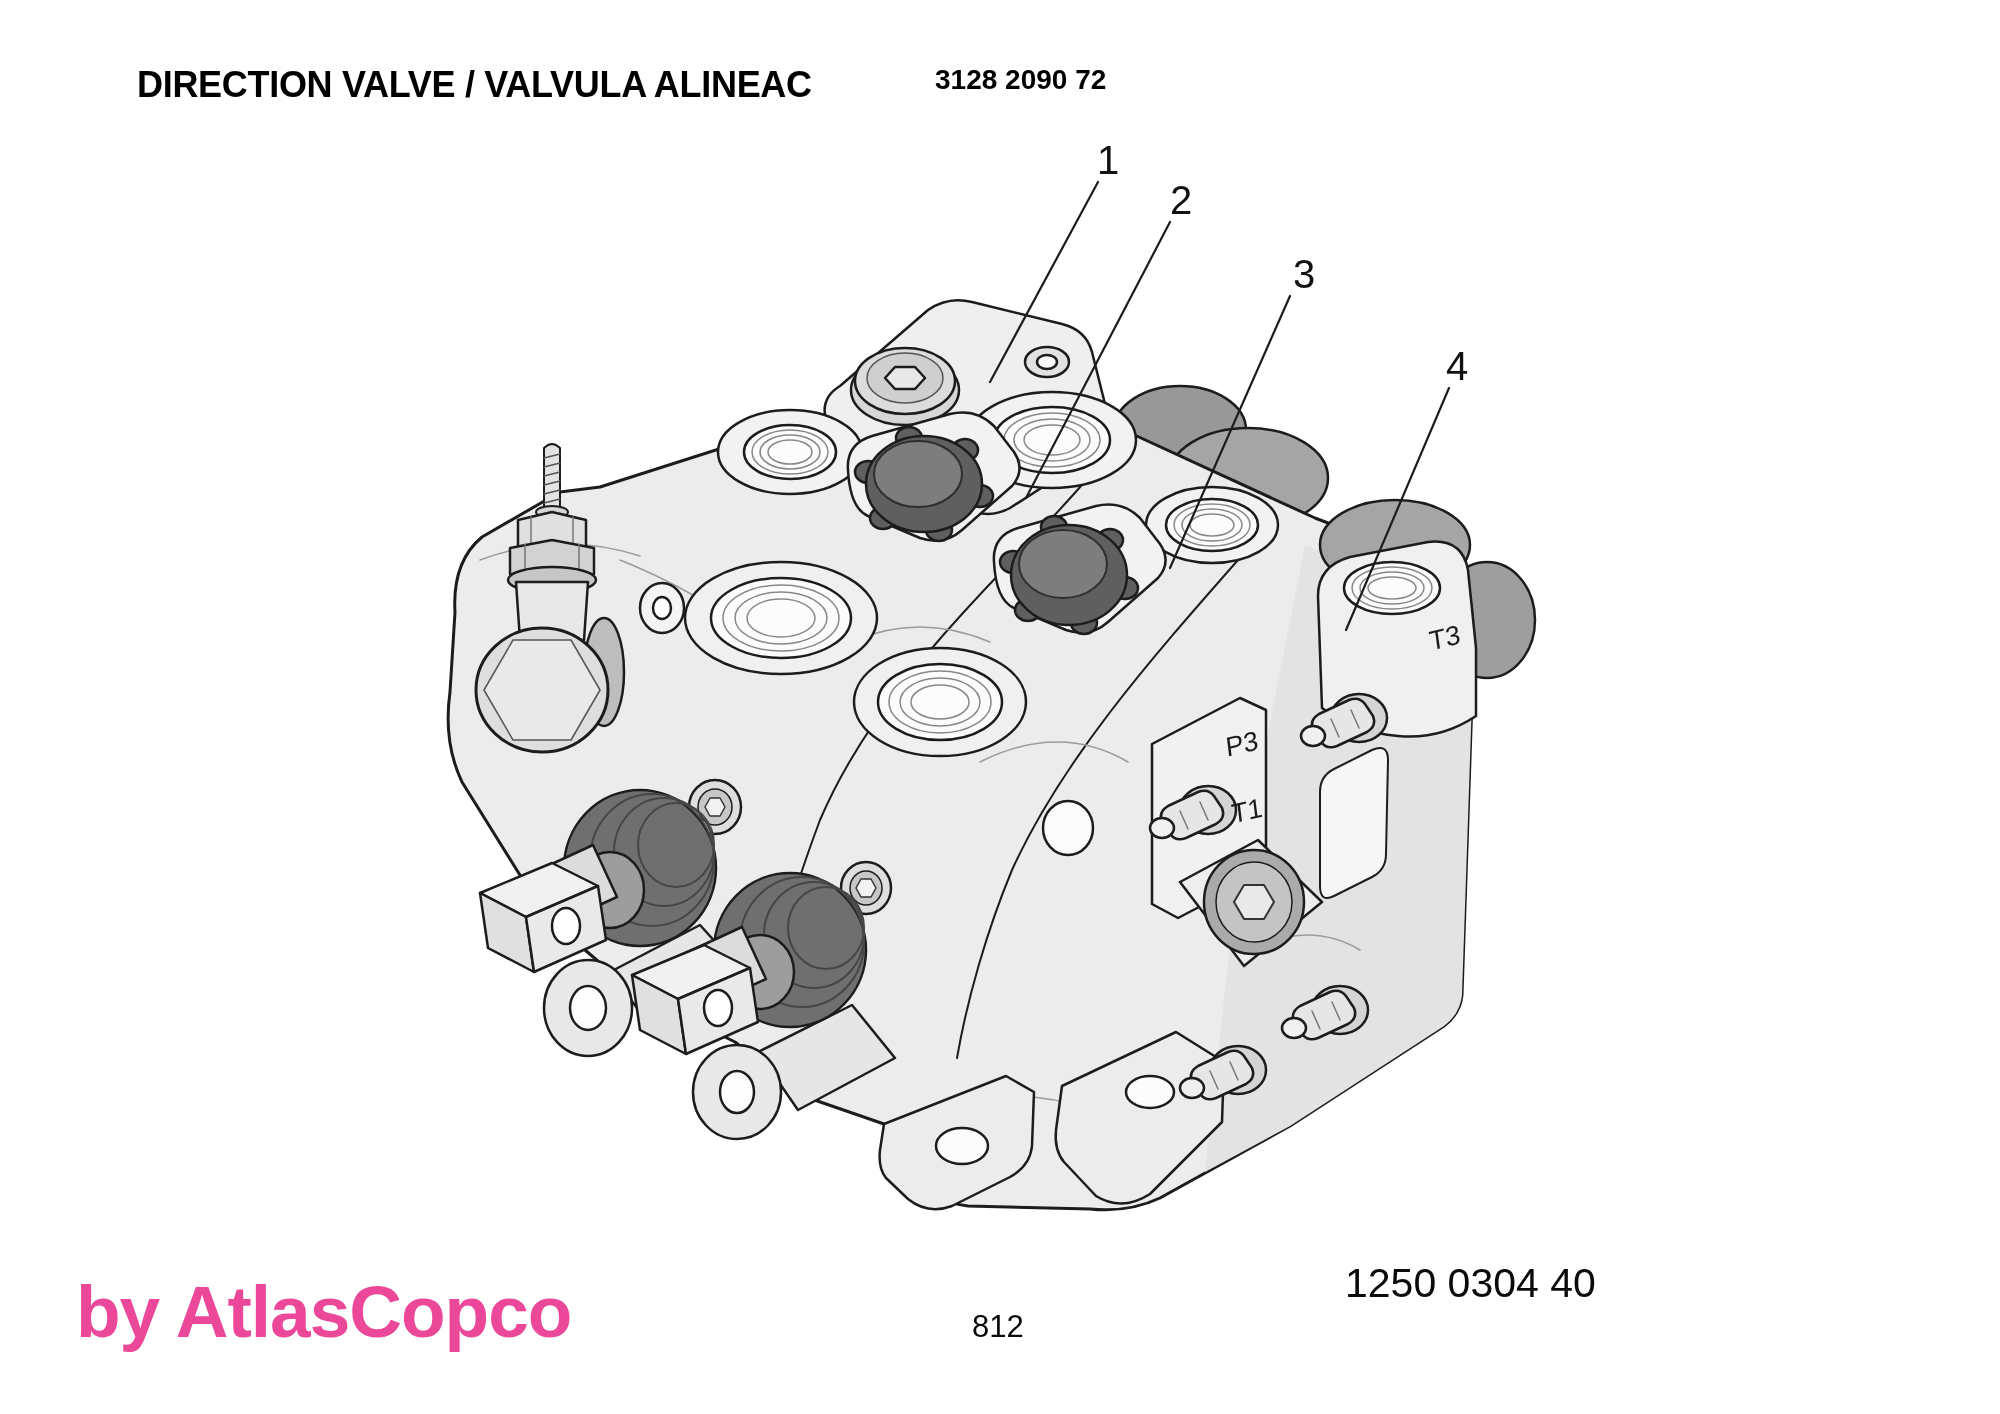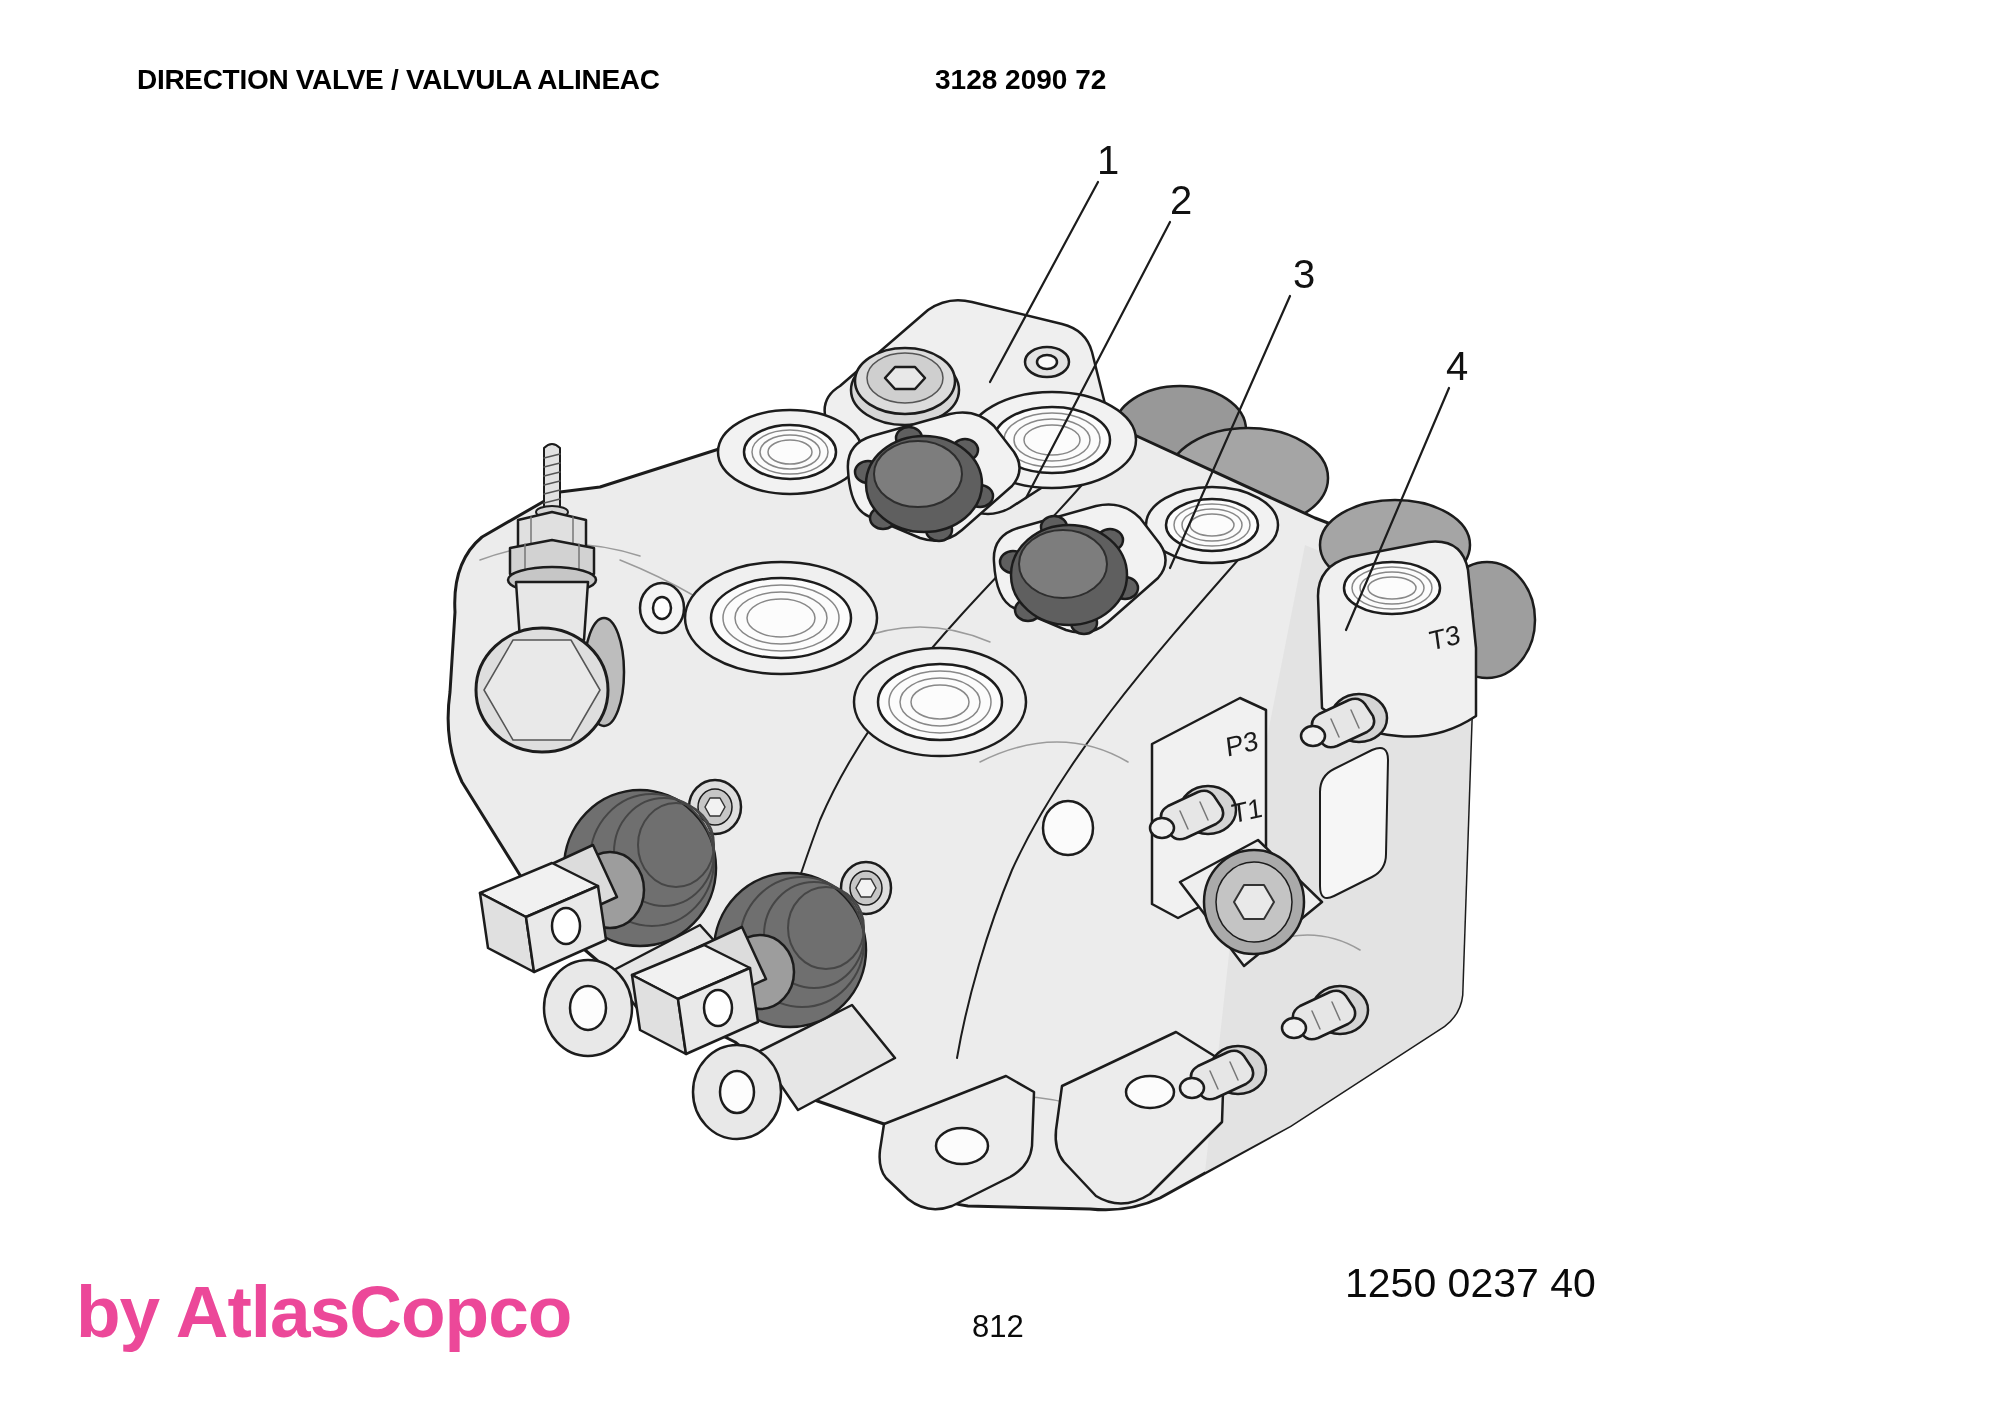--- a/index.html
+++ b/index.html
@@ -5,21 +5,21 @@
   html,body{margin:0;padding:0;background:#888;}
   .page{
     position:relative;
     width:2000px;height:1414px;
     background:#ffffff;
     font-family:"Liberation Sans", sans-serif;
     overflow:hidden;
   }
   .hdr-title{
     position:absolute;left:137px;top:64px;
-    font-size:28px;font-weight:bold;color:#000;
+    font-size:36px;font-weight:bold;color:#000;
     letter-spacing:-0.3px;white-space:nowrap;
   }
   .hdr-part{
     position:absolute;left:935px;top:64px;
     font-size:28px;font-weight:bold;color:#000;white-space:nowrap;
   }
   .ref-number{
     position:absolute;left:1345px;top:1260px;
     font-size:41px;font-weight:400;color:#0a0a0a;white-space:nowrap;
   }
@@ -335,17 +335,17 @@
 
       <g stroke="none">
         <text class="callout-num" x="1108" y="174" text-anchor="middle">1</text>
         <text class="callout-num" x="1181" y="214" text-anchor="middle">2</text>
         <text class="callout-num" x="1304" y="288" text-anchor="middle">3</text>
         <text class="callout-num" x="1457" y="380" text-anchor="middle">4</text>
       </g>
     </g>
   </svg>
 
-  <div class="ref-number">1250 0237 40</div>
+  <div class="ref-number">1250 0304 40</div>
   <div class="page-number">812</div>
   <div class="brand">by AtlasCopco</div>
 
 </div>
 
 </body></html>

